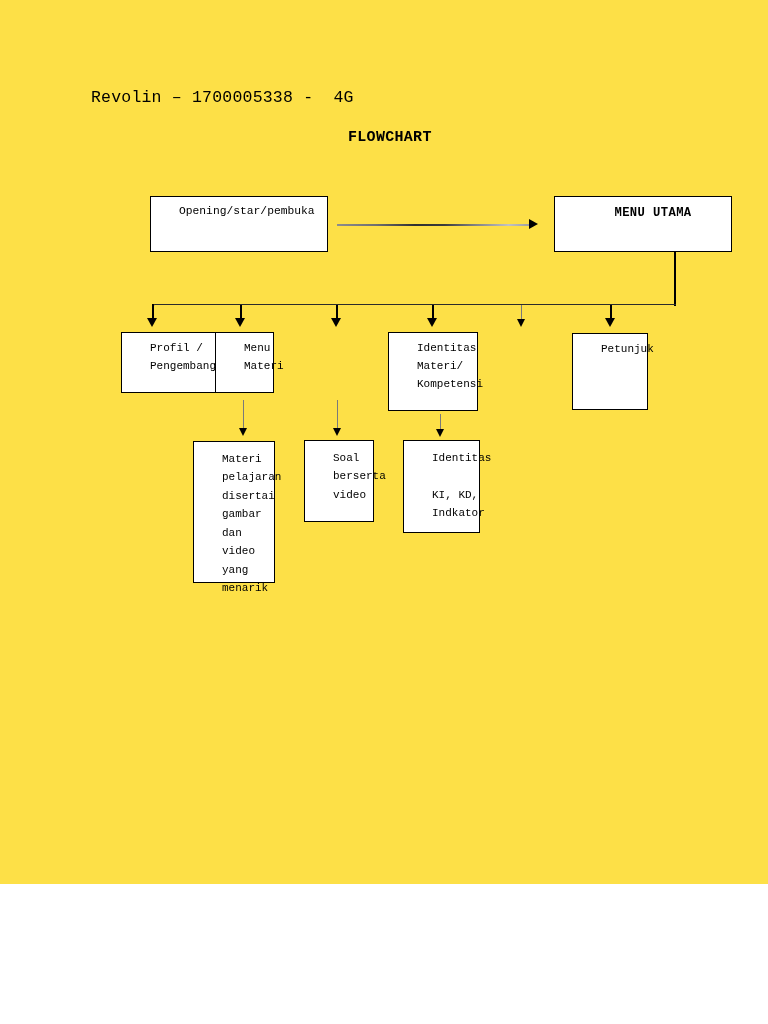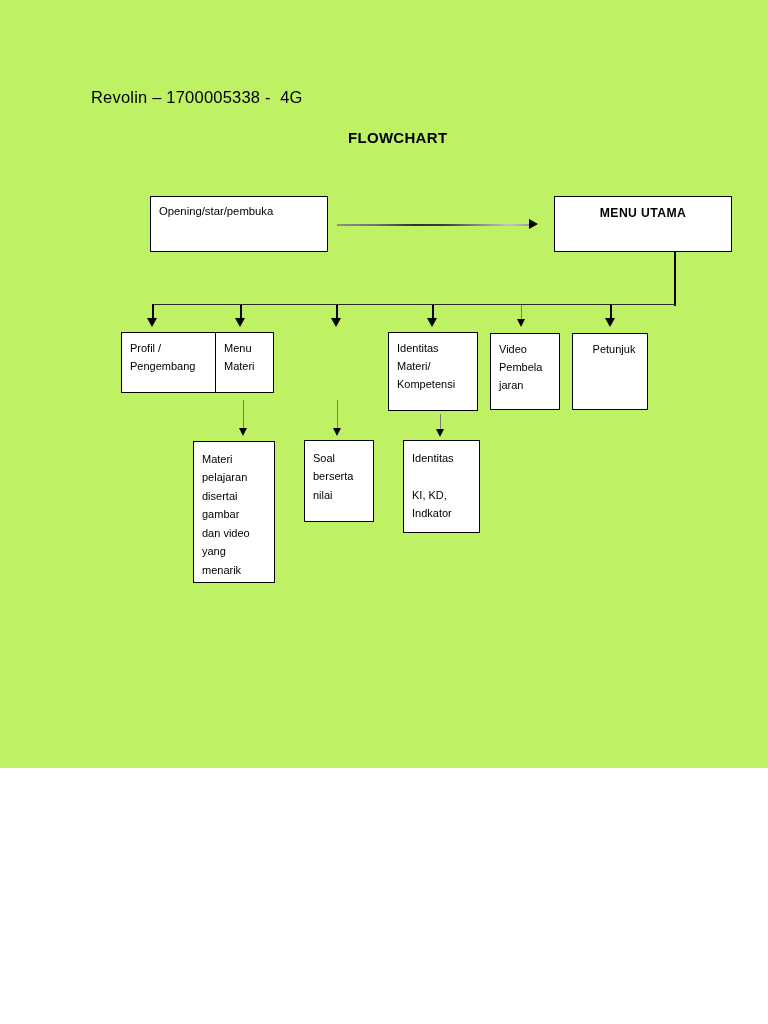--- a/index.html
+++ b/index.html
@@ -8,23 +8,24 @@
     padding: 0;
     background: #ffffff;
   }
   body {
     font-family: "Liberation Sans", sans-serif;
     color: #000000;
   }
   #page {
     position: relative;
     width: 768px;
-    height: 768px;
-    background: #bef264;
+    height: 884px;
+    background: #fde047;
     overflow: hidden;
+    font-family: Liberation Mono, monospace;
   }
 
   
   .doc-author {
     position: absolute;
     left: 91px;
     top: 88px;
     font-size: 16.5px;
     letter-spacing: 0.2px;
     white-space: pre;
@@ -38,20 +39,21 @@
     letter-spacing: 0.3px;
     white-space: pre;
   }
 
   
   .node {
     position: absolute;
     box-sizing: border-box;
     border: 1.4px solid #000000;
     background: #ffffff;
+    padding-left: 20px;
   }
   .node .txt {
     display: block;
     font-size: 11.3px;
     line-height: 1.55;
     white-space: pre-line;
   }
   .node.pad-left .txt {
     padding: 6px 0 0 8px;
     text-align: left;
@@ -170,25 +172,20 @@
 Materi</span>
   </div>
 
 
   <div class="node small" style="left:388px; top:332px; width:90px; height:79px;">
     <span class="txt">Identitas
 Materi/
 Kompetensi</span>
   </div>
 
-  <div class="node small" style="left:490px; top:333px; width:70px; height:77px;">
-    <span class="txt">Video
-Pembela
-jaran</span>
-  </div>
 
   <div class="node small" style="left:572px; top:333px; width:76px; height:77px;text-align:center;">
     <span class="txt">Petunjuk</span>
   </div>
 
   <div class="vline gray" style="left:243px; top:400px; height:30px;"></div>
   <div class="arrow-down thin" style="left:239px; top:428px;"></div>
 
   <div class="vline gray" style="left:337px; top:400px; height:30px;"></div>
   <div class="arrow-down thin" style="left:333px; top:428px;"></div>
@@ -202,21 +199,21 @@
 disertai
 gambar
 dan video
 yang
 menarik</span>
   </div>
 
   <div class="node tall" style="left:304px; top:440px; width:70px; height:82px;">
     <span class="txt">Soal
 berserta
-nilai</span>
+video</span>
   </div>
 
   <div class="node tall" style="left:403px; top:440px; width:77px; height:93px;">
     <span class="txt">Identitas
 
 KI, KD,
 Indkator</span>
   </div>
 
 </div>

